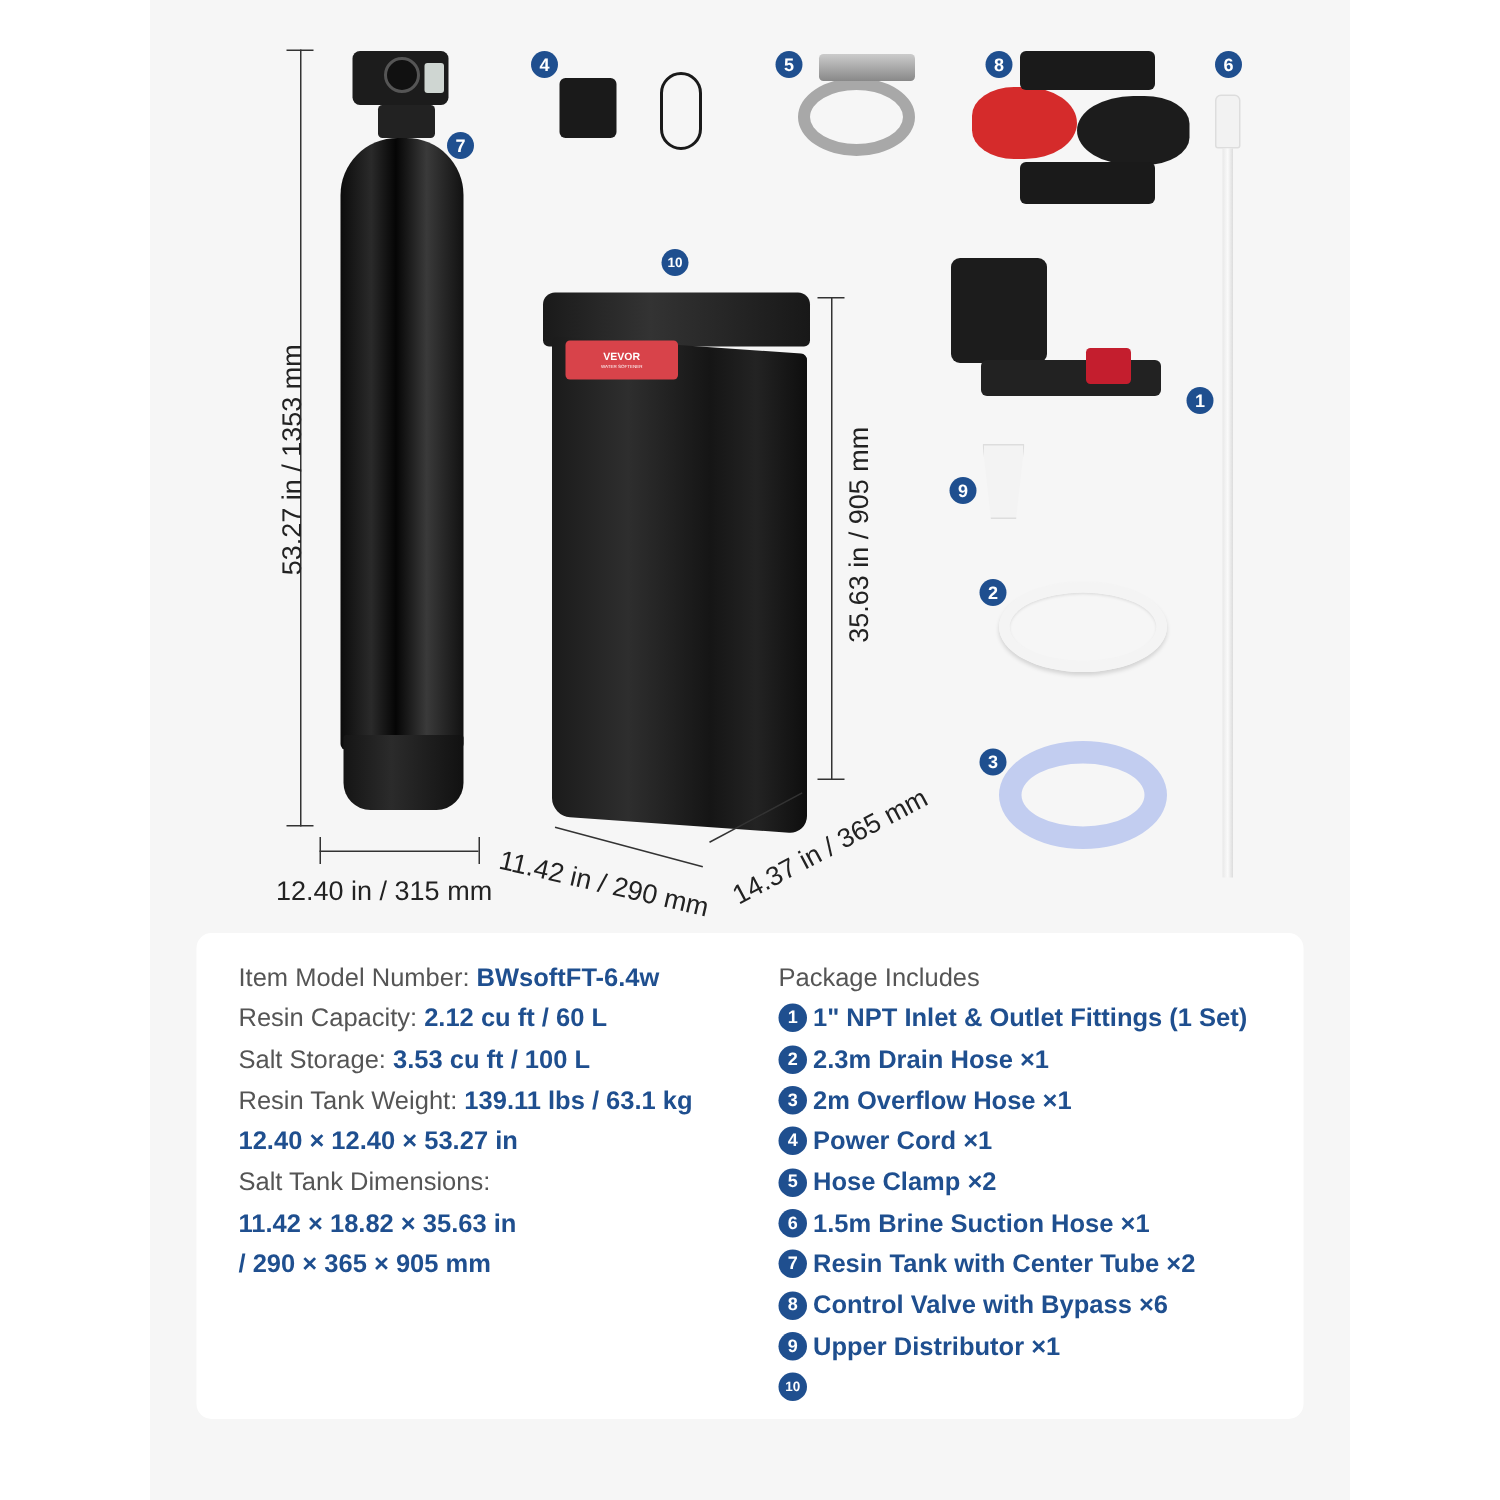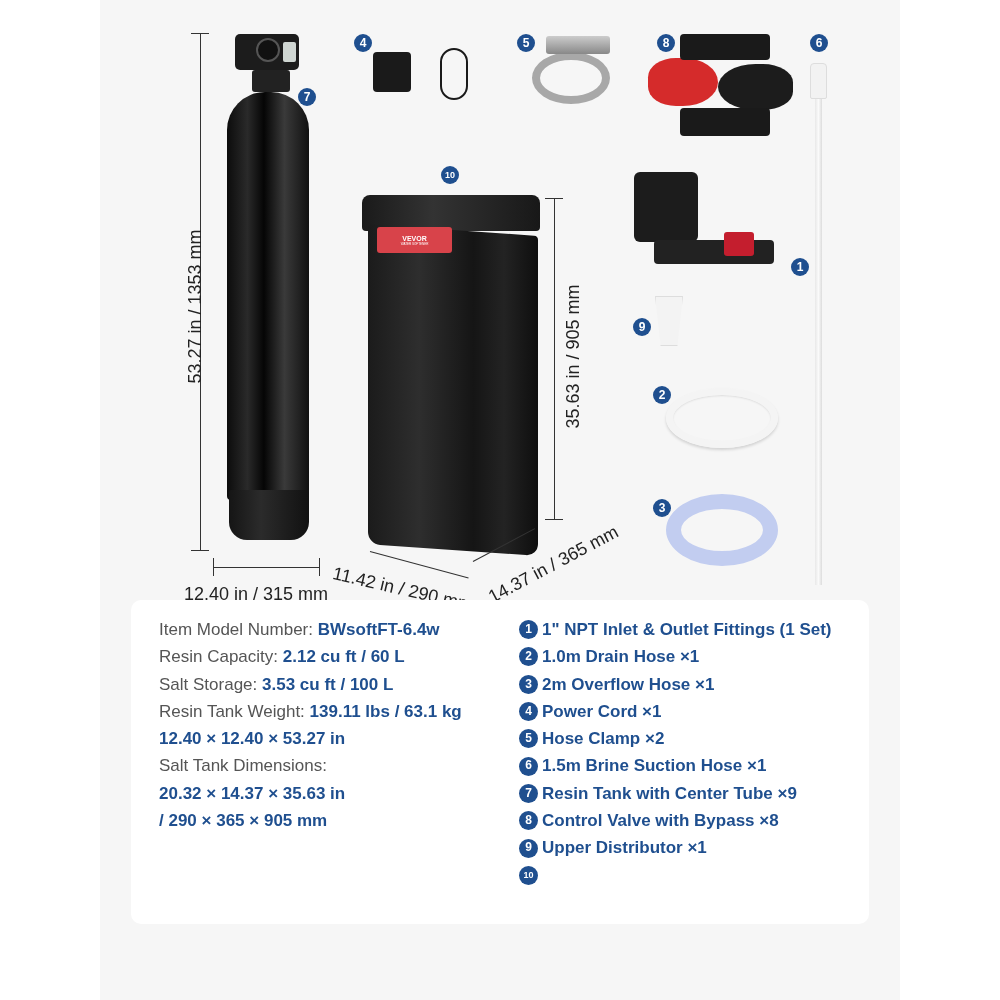--- a/index.html
+++ b/index.html
@@ -9,21 +9,21 @@
   .abs { position: absolute; }
   .badge {
     position: absolute; width: 18px; height: 18px; border-radius: 50%;
     background: #1f4f8f; color: #fff; font-weight: bold; font-size: 12px;
     display: flex; align-items: center; justify-content: center; line-height: 1;
   }
   .badge.sm { font-size: 9px; }
   .dimline { position: absolute; background: #333; }
   .dimtext { position: absolute; color: #222; font-size: 18px; white-space: nowrap; }
   .card {
-    position: absolute; left: 131px; top: 600px; width: 738px; height: 324px;
+    position: absolute; left: 131px; top: 622px; width: 738px; height: 324px;
     background: #ffffff; border-radius: 10px;
   }
   .specs { position: absolute; left: 28px; top: 16px; }
   .row { height: 27.3px; font-size: 17px; line-height: 27.3px; white-space: nowrap; }
   .lbl { color: #555; }
   .val { color: #1f4f8f; font-weight: bold; }
   .pkg { position: absolute; left: 388px; top: 16px; }
   .pkg .row { display: flex; align-items: center; }
   .pkg .num {
     width: 19px; height: 19px; border-radius: 50%; background: #1f4f8f; color: #fff;
@@ -112,56 +112,59 @@
 <div class="abs" style="left:666px;top:494px;width:112px;height:72px;border:15px solid #c2cdf0;border-radius:50%;"></div>
 
 <div class="card">
   <div class="specs">
     <div class="row"><span class="lbl">Item Model Number: </span><span class="val">BWsoftFT-6.4w</span></div>
     <div class="row"><span class="lbl">Resin Capacity: </span><span class="val">2.12 cu ft / 60 L</span></div>
     <div class="row"><span class="lbl">Salt Storage: </span><span class="val">3.53 cu ft / 100 L</span></div>
     <div class="row"><span class="lbl">Resin Tank Weight: </span><span class="val">139.11 lbs / 63.1 kg</span></div>
     <div class="row"><span class="val">12.40 × 12.40 × 53.27 in</span></div>
     <div class="row"><span class="lbl">Salt Tank Dimensions:</span></div>
-    <div class="row"><span class="val">20.32 × 14.37 × 35.63 in</span></div>
+    <div class="row"><span class="val">11.42 × 18.82 × 35.63 in</span></div>
     <div class="row"><span class="val">/ 290 × 365 × 905 mm</span></div>
   </div>
 
   <div class="pkg">
+    <div class="row">
+        <span class="lbl">Package Includes</span>
+      </div>
     <div class="row">
         <span class="num">1</span>
         <span class="val">1" NPT Inlet &amp; Outlet Fittings (1 Set)</span>
       </div>
     <div class="row">
         <span class="num">2</span>
-        <span class="val">1.0m Drain Hose ×1</span>
+        <span class="val">2.3m Drain Hose ×1</span>
       </div>
     <div class="row">
         <span class="num">3</span>
         <span class="val">2m Overflow Hose ×1</span>
       </div>
     <div class="row">
         <span class="num">4</span>
         <span class="val">Power Cord ×1</span>
       </div>
     <div class="row">
         <span class="num">5</span>
         <span class="val">Hose Clamp ×2</span>
       </div>
     <div class="row">
         <span class="num">6</span>
         <span class="val">1.5m Brine Suction Hose ×1</span>
       </div>
     <div class="row">
         <span class="num">7</span>
-        <span class="val">Resin Tank with Center Tube ×9</span>
+        <span class="val">Resin Tank with Center Tube ×2</span>
       </div>
     <div class="row">
         <span class="num">8</span>
-        <span class="val">Control Valve with Bypass ×8</span>
+        <span class="val">Control Valve with Bypass ×6</span>
       </div>
     <div class="row">
         <span class="num">9</span>
         <span class="val">Upper Distributor ×1</span>
       </div>
     <div class="row">
         <span class="num sm">10</span>
       </div>
   </div>
 </div>

